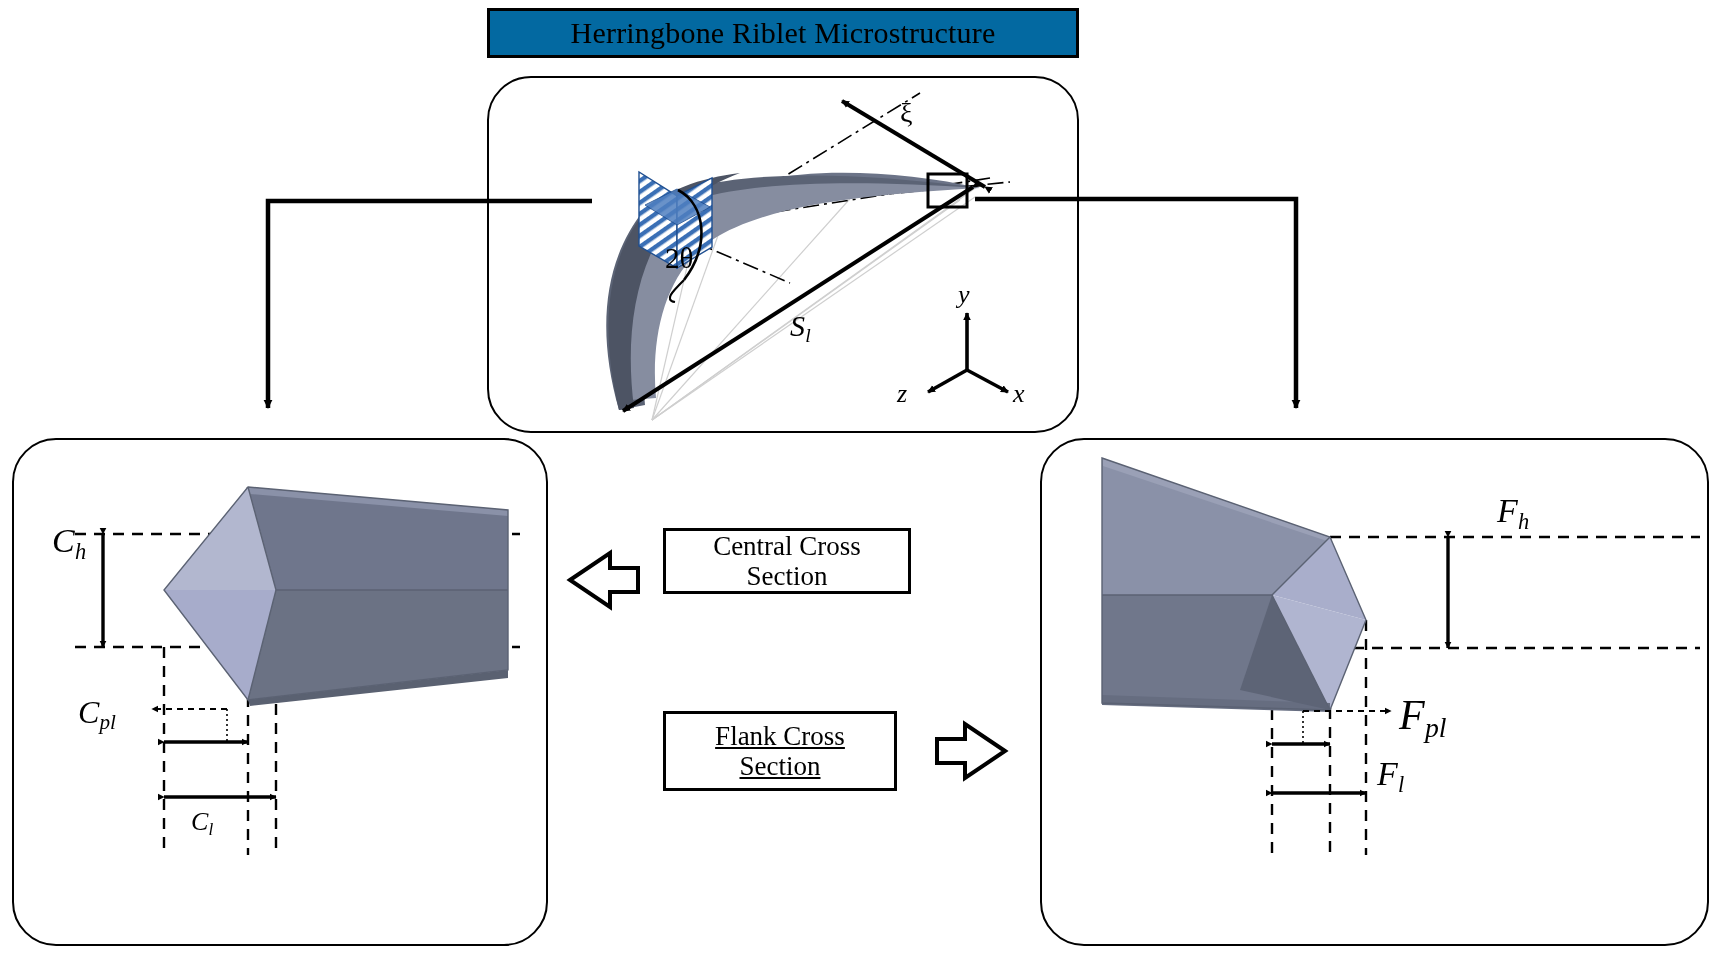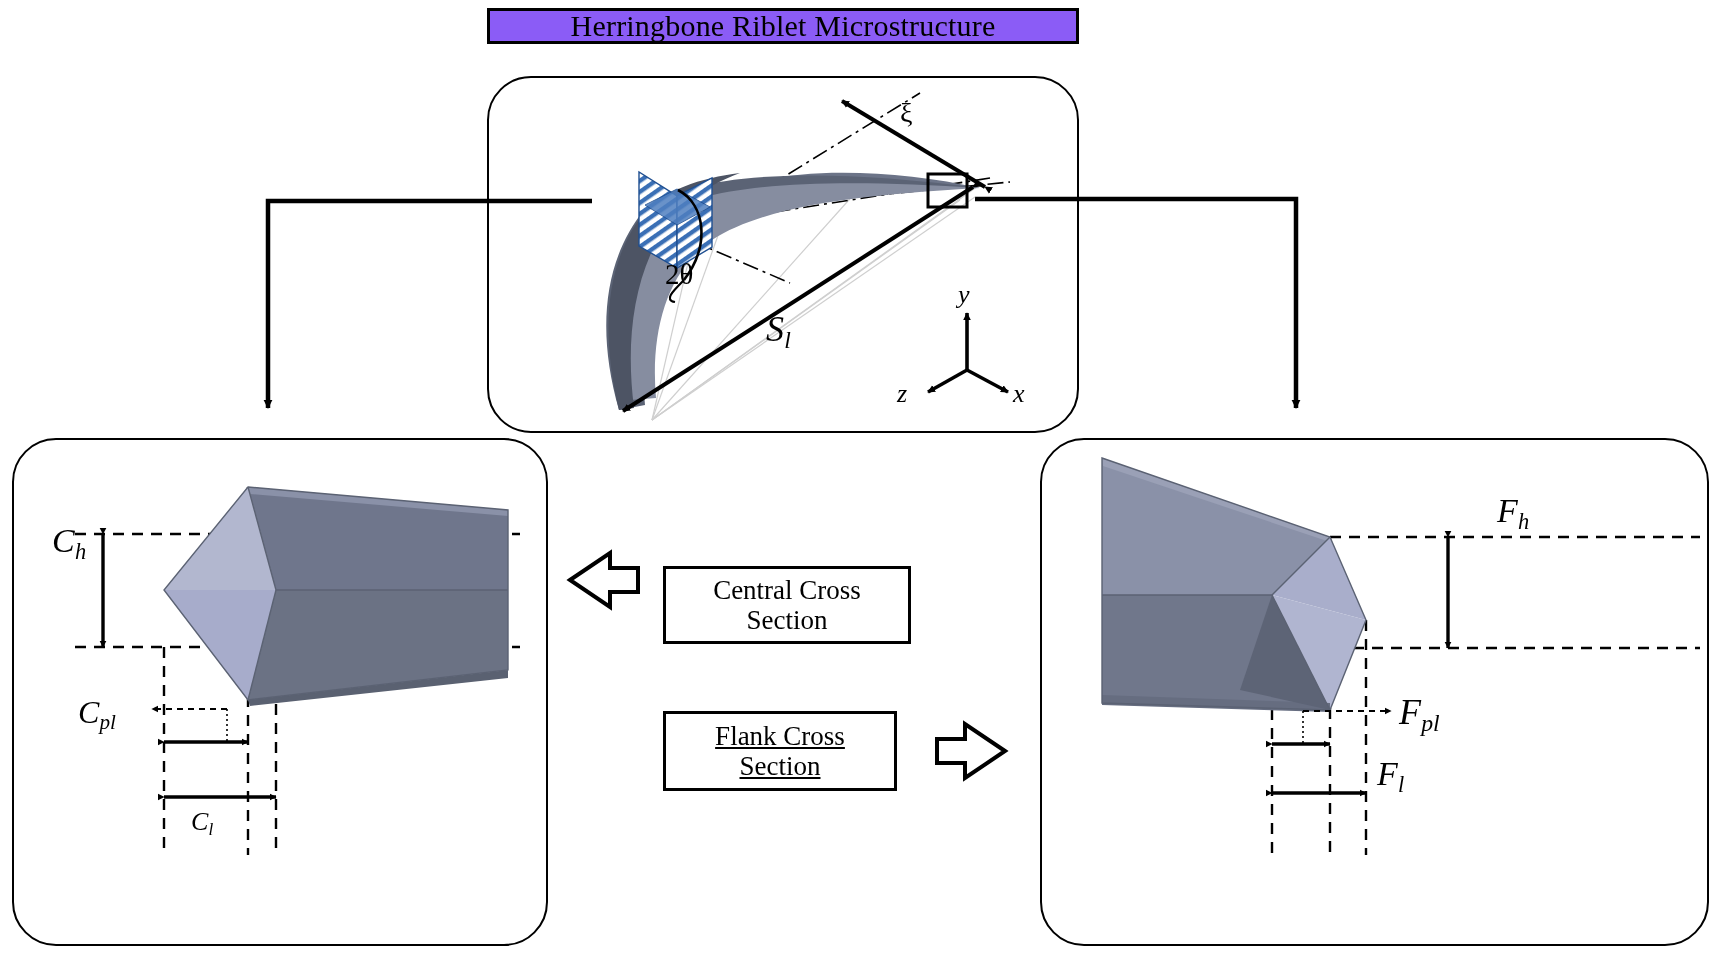--- a/index.html
+++ b/index.html
@@ -6,66 +6,66 @@
   body{
     width:1721px;height:959px;position:relative;overflow:hidden;
     font-family:"Liberation Serif","DejaVu Serif",serif;
     color:#000;
   }
   .abs{position:absolute;}
   svg{position:absolute;left:0;top:0;overflow:visible;}
 
   
   #title-box{
-    left:487px;top:8px;width:592px;height:36px;
-    border:3px solid #000;background:#8b5cf6;
+    left:487px;top:8px;width:592px;height:50px;
+    border:3px solid #000;background:#0369a1;
     display:flex;align-items:center;justify-content:center;
     box-sizing:border-box;
   }
   #title-box .t{font-size:30px;letter-spacing:.2px;line-height:1;}
 
   
   .panel{
     border:2.5px solid #000;border-radius:44px;background:#fff;
     box-sizing:border-box;
   }
   #panel-top{left:487px;top:76px;width:592px;height:357px;}
   #panel-left{left:12px;top:438px;width:536px;height:508px;}
   #panel-right{left:1040px;top:438px;width:669px;height:508px;}
 
   
   .caption-box{
     border:3px solid #000;background:#fff;box-sizing:border-box;
     display:flex;align-items:center;justify-content:center;
     text-align:center;line-height:1.12;font-size:27px;
   }
-  #cap-central{left:663px;top:566px;width:248px;height:78px;}
+  #cap-central{left:663px;top:528px;width:248px;height:66px;}
   #cap-flank{left:663px;top:711px;width:234px;height:80px;text-decoration:underline;}
 
   
   .mlab{
     font-family:"Liberation Serif","DejaVu Serif",serif;
     font-style:italic;white-space:nowrap;line-height:1;
   }
   .mlab .sub{font-size:.66em;font-style:italic;
              position:relative;top:.30em;left:.01em;}
 
   #lbl-xi   {left:900px;top:99px;font-size:28px;font-style:normal;}
-  #lbl-2theta{left:665px;top:260px;font-size:29px;font-style:normal;}
-  #lbl-Sl   {left:766px;top:311px;font-size:36px;}
+  #lbl-2theta{left:665px;top:244px;font-size:29px;font-style:normal;}
+  #lbl-Sl   {left:790px;top:311px;font-size:30px;}
   #lbl-axis-y{left:958px;top:282px;font-size:26px;}
   #lbl-axis-z{left:897px;top:381px;font-size:26px;}
   #lbl-axis-x{left:1013px;top:381px;font-size:26px;}
 
   #lbl-Ch   {left:52px;top:524px;font-size:34px;}
   #lbl-Cpl  {left:78px;top:696px;font-size:32px;}
   #lbl-Cl   {left:191px;top:809px;font-size:26px;}
 
   #lbl-Fh   {left:1497px;top:494px;font-size:34px;}
-  #lbl-Fpl  {left:1399px;top:694px;font-size:36px;font-family:Liberation Serif, serif;}
+  #lbl-Fpl  {left:1399px;top:694px;font-size:42px;font-family:Liberation Serif, serif;}
   #lbl-Fl   {left:1377px;top:757px;font-size:34px;}
 </style>
 </head>
 <body>
 
 <div class="abs" id="title-box">
   <span class="t">Herringbone Riblet Microstructure</span>
 </div>
 
 <div class="abs panel" id="panel-top"></div>

